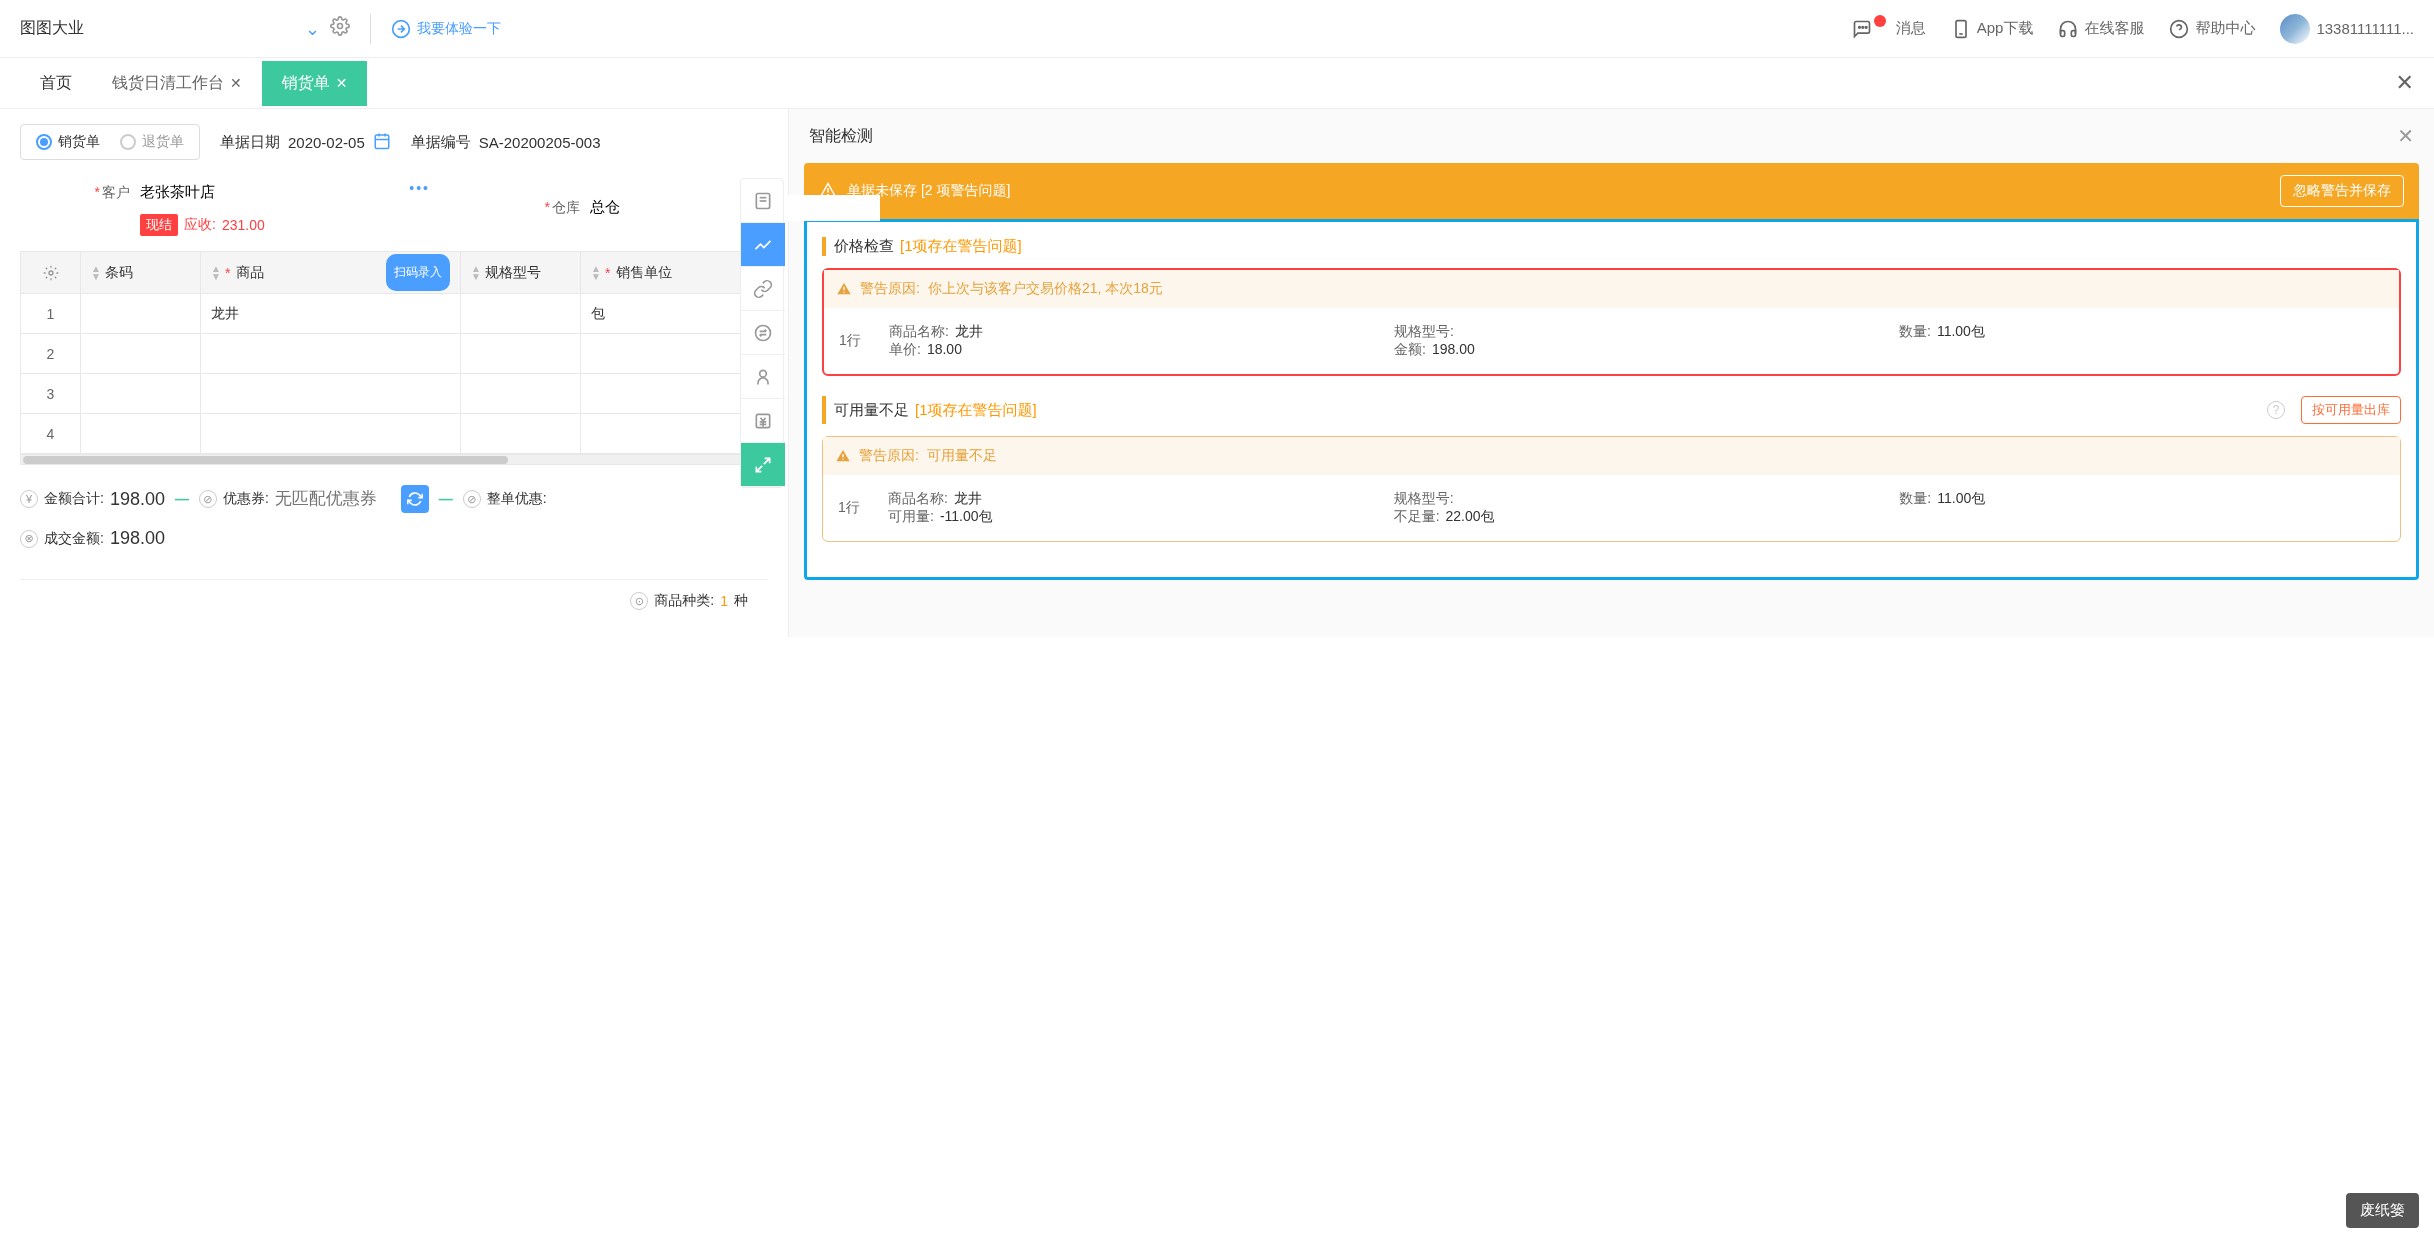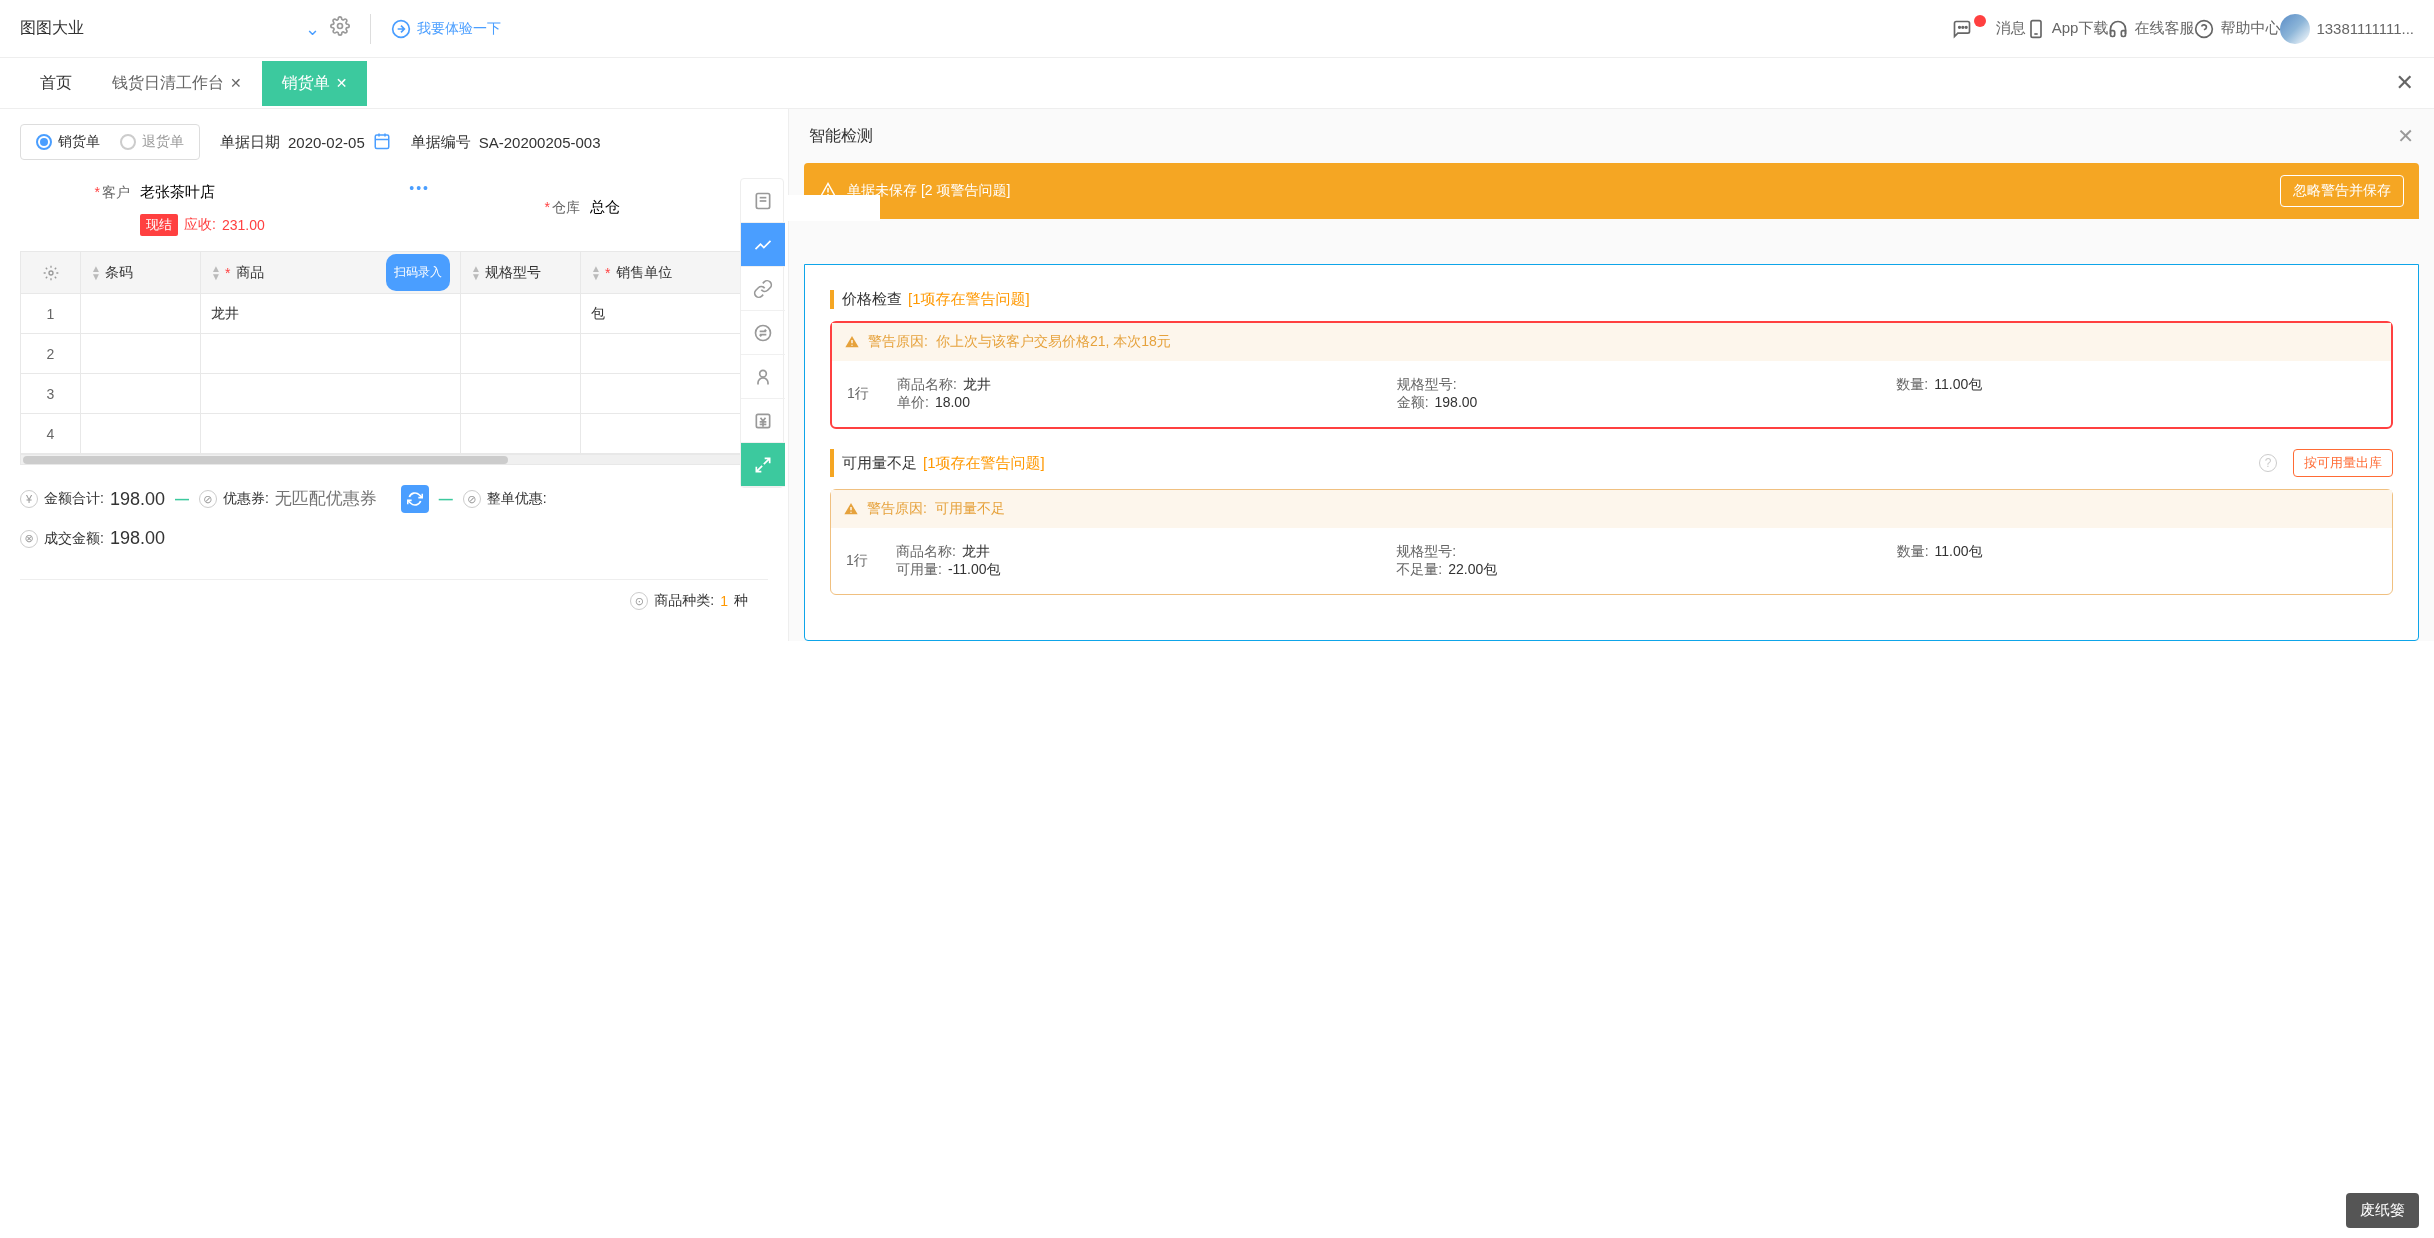--- a/index.html
+++ b/index.html
@@ -7,21 +7,21 @@
 
 
 .top-header { display: flex; align-items: center; height: 58px; padding: 0 20px; border-bottom: 1px solid #eee; }
 .company-select { display: flex; align-items: center; width: 300px; }
 .company-name { font-size: 16px; color: #333; flex: 1; }
 .chevron-down { color: #4a9eff; font-size: 18px; }
 .gear-icon { color: #999; font-size: 18px; margin-left: 10px; cursor: pointer; }
 .divider-v { width: 1px; height: 30px; background: #ddd; margin: 0 20px; }
 .try-link { color: #4a9eff; display: flex; align-items: center; gap: 6px; }
 .try-link svg { width: 20px; height: 20px; }
-.header-right { margin-left: auto; display: flex; align-items: center; }
+.header-right { margin-left: auto; display: flex; align-items: center; gap: 25px; }
 .hdr-item { display: flex; align-items: center; gap: 6px; color: #666; cursor: pointer; font-size: 15px; }
 .hdr-item svg { width: 20px; height: 20px; }
 .msg-badge { width: 12px; height: 12px; background: #ff4040; border-radius: 50%; position: relative; top: -8px; left: -4px; }
 .avatar { width: 30px; height: 30px; border-radius: 50%; background: linear-gradient(135deg,#5a8cc7,#8cb5d8,#fff); }
 .username { color: #666; }
 
 
 .tab-bar { display: flex; align-items: center; height: 50px; padding: 0 20px; position: relative; }
 .tab { padding: 12px 20px; display: flex; align-items: center; gap: 6px; cursor: pointer; color: #666; font-size: 16px; }
 .tab.home { color: #333; font-weight: 500; }
@@ -95,21 +95,21 @@
 .strip-icon svg { width: 20px; height: 20px; }
 
 
 .right-panel { flex: 1; background: #fafafa; border-top: 1px solid #eee; border-left: 1px solid #eee; }
 .rp-header { display: flex; align-items: center; padding: 15px 20px; font-size: 16px; }
 .rp-close { margin-left: auto; color: #999; cursor: pointer; font-size: 20px; }
 .rp-body { padding: 0 15px; }
 .warn-banner { background: #f5a623; color: #fff; padding: 12px 15px; display: flex; align-items: center; gap: 10px; border-radius: 4px 4px 0 0; }
 .warn-triangle { width: 18px; height: 18px; fill: #fff; }
 .ignore-btn { margin-left: auto; border: 1px solid #fff; padding: 6px 12px; border-radius: 4px; cursor: pointer; }
-.check-card { background: #fff; border: 1px solid #0ea5e9; border-radius: 0 0 4px 4px; padding: 25px; margin-top: 45px; }
+.check-card { background: #fff; border: 3px solid #0ea5e9; border-radius: 0 0 4px 4px; padding: 15px; }
 .check-section { margin-bottom: 20px; }
 .check-title { display: flex; align-items: center; gap: 6px; font-size: 15px; margin-bottom: 12px; border-left: 4px solid #f5a623; padding-left: 8px; }
 .check-title .orange { color: #ff9800; }
 .check-title .helpq { margin-left: auto; color: #ccc; border: 1px solid #ccc; border-radius: 50%; width: 18px; height: 18px; display: flex; align-items: center; justify-content: center; font-size: 12px; cursor: pointer; }
 .action-btn { margin-left: 10px; border: 1px solid #ff6b35; color: #ff6b35; padding: 4px 10px; border-radius: 4px; cursor: pointer; font-size: 13px; }
 .warn-box { border: 2px solid #ff4040; border-radius: 6px; }
 .warn-box.orange-b { border: 1px solid #f0c080; }
 .warn-reason { background: #fdf6ec; padding: 10px 12px; display: flex; align-items: center; gap: 8px; color: #e6a23c; font-size: 14px; }
 .warn-detail { display: flex; padding: 15px; }
 .row-tag { width: 50px; color: #666; display: flex; align-items: center; }

